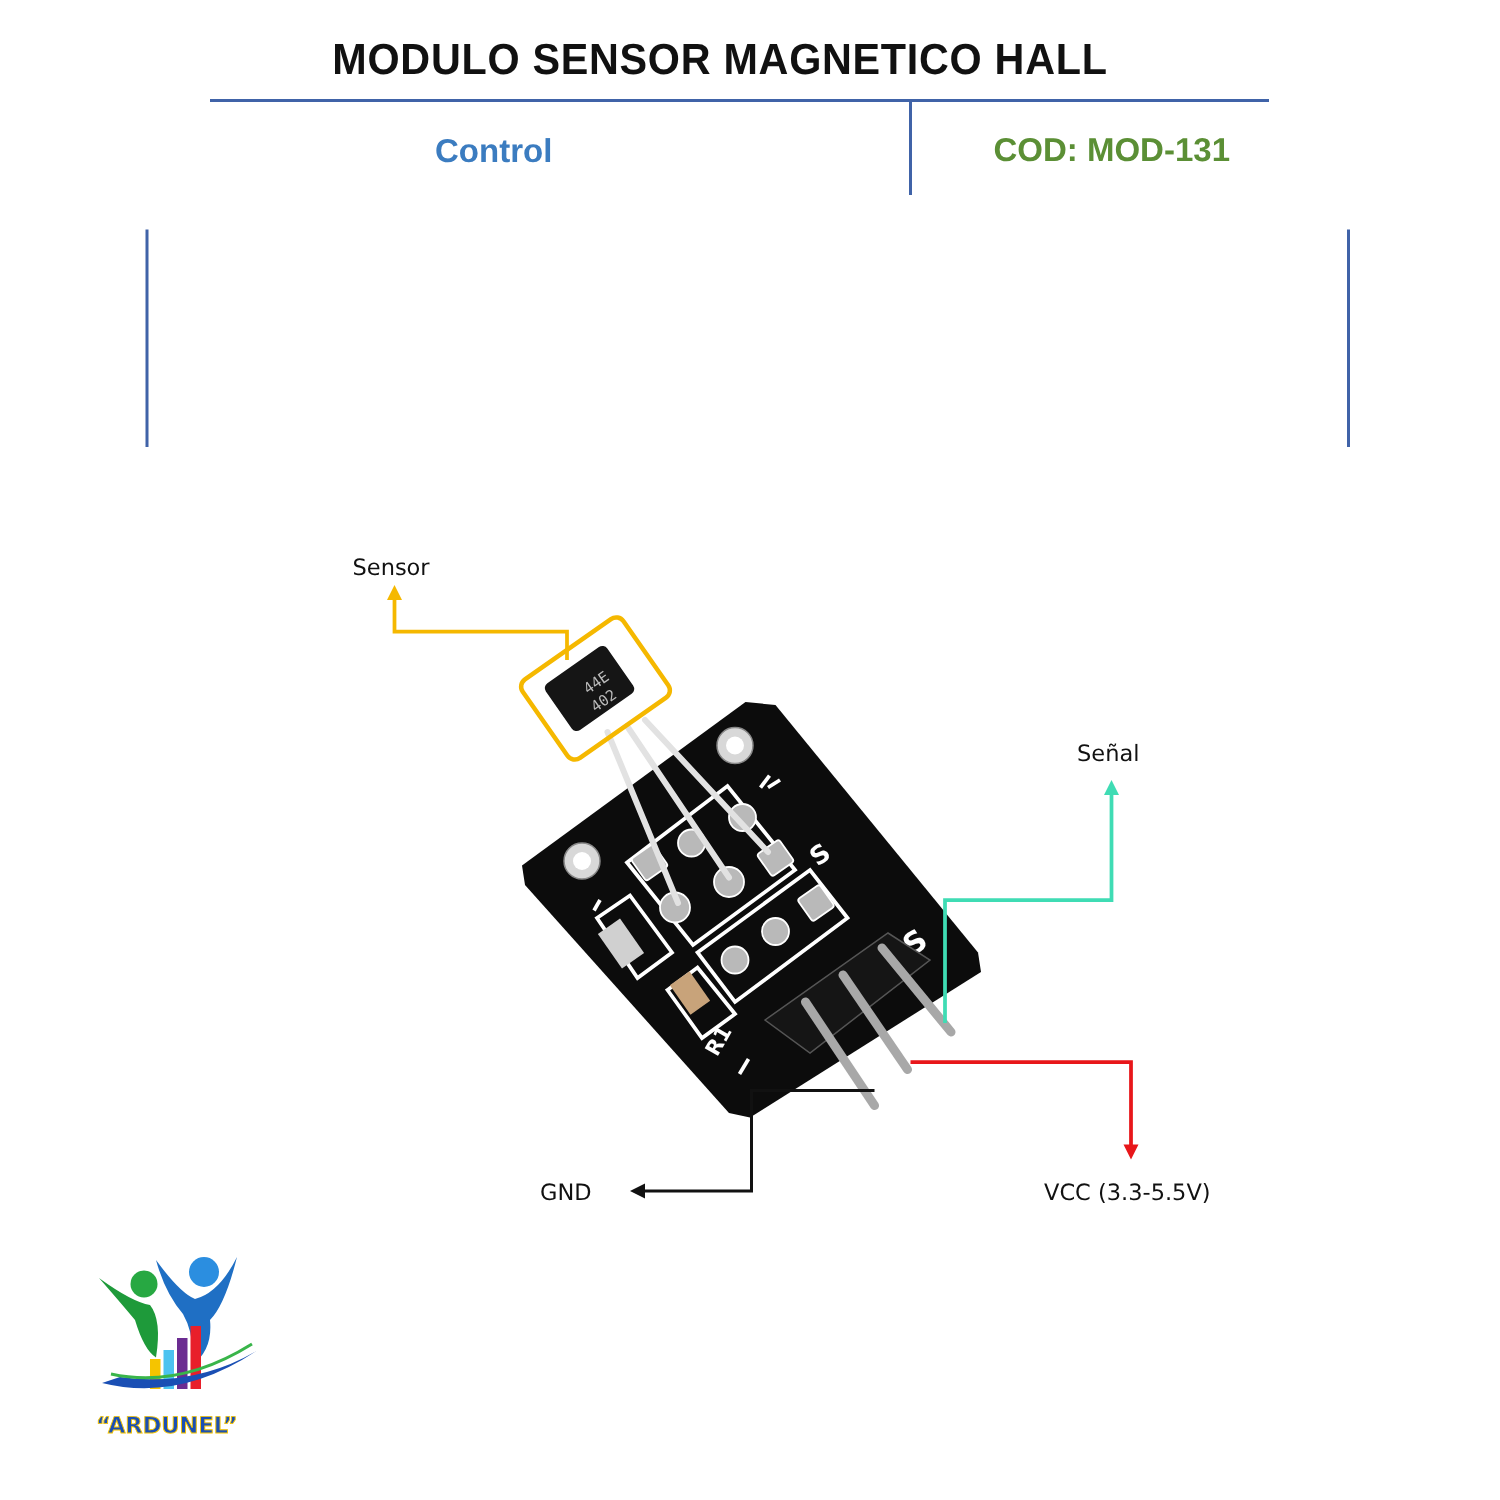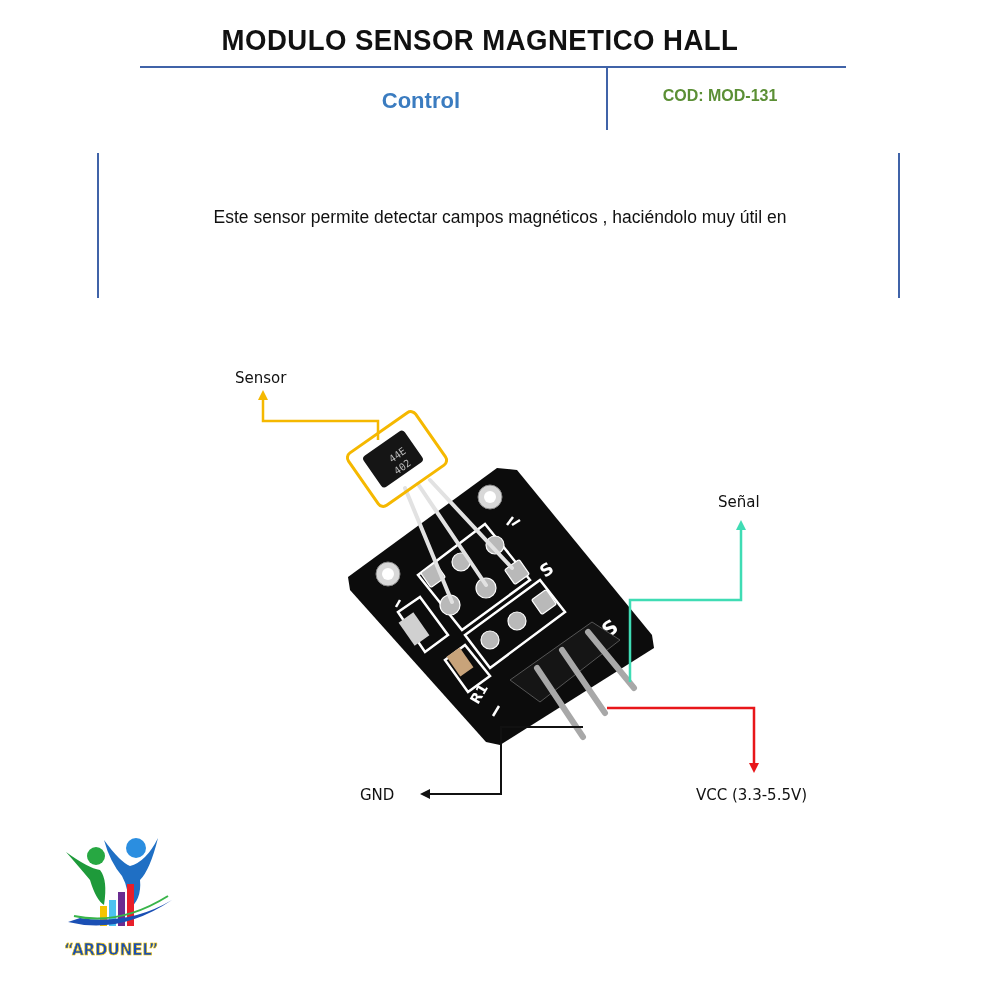--- a/index.html
+++ b/index.html
@@ -4,47 +4,46 @@
   <style>
     html, body { margin: 0; padding: 0; background: #ffffff; }
     body { width: 1000px; height: 1000px; position: relative; overflow: hidden;
            font-family: "DejaVu Sans", sans-serif; }
     .abs { position: absolute; }
     .title { left: 0; width: 960px; top: 24px; text-align: center;
              font-family: "Liberation Sans", sans-serif; font-weight: bold;
              font-size: 29px; color: #111; letter-spacing: 0.5px; transform: scaleX(0.95); }
     .hline { left: 140px; top: 66px; width: 706px; height: 2px; background: #4063a8; }
     .vline { left: 606px; top: 66px; width: 2px; height: 64px; background: #4063a8; }
-    .category { left: 290px; width: 170px; top: 88px; text-align: right;
+    .category { left: 290px; width: 170px; top: 88px; text-align: left;
                 font-family: "Liberation Sans", sans-serif; font-weight: bold;
                 font-size: 22px; color: #3b7cc0; }
-    .code { left: 620px; width: 200px; top: 87px; text-align: center;
+    .code { left: 620px; width: 200px; top: 87px; text-align: right;
             font-family: "Liberation Sans", sans-serif; font-weight: bold;
-            font-size: 16px; color: #5b8f35; }
+            font-size: 22px; color: #5b8f35; }
     .box-left { left: 97px; top: 153px; width: 2px; height: 145px; background: #4063a8; }
     .box-right { left: 898px; top: 153px; width: 2px; height: 145px; background: #4063a8; }
     .desc { left: 110px; width: 780px; top: 205px; text-align: center;
             font-family: "Liberation Sans", sans-serif; font-size: 17.5px;
             line-height: 24px; color: #111; }
     .label { font-family: "DejaVu Sans", sans-serif; font-size: 15px; color: #111; }
     svg { position: absolute; left: 0; top: 0; }
   </style>
 </head>
 <body>
 
 <div class="abs title">MODULO SENSOR MAGNETICO HALL</div>
 <div class="abs hline"></div>
 <div class="abs vline"></div>
 <div class="abs category">Control</div>
 <div class="abs code">COD: MOD-131</div>
 
 <div class="abs box-left"></div>
 <div class="abs box-right"></div>
 <div class="abs desc">
-  <div>Este sensor permite detectar campos magnéticos , haciéndolo muy útil en</div>
 </div>
 
 <svg width="1000" height="1000" viewBox="0 0 1000 1000">
 
   <g>
     <polygon points="348,577 497,468 517,470 652,635 654,648 500,745 486,742 350,590" fill="#0c0c0c"></polygon>
 
     <circle cx="490" cy="497" r="12" fill="#d8d8d8" stroke="#888" stroke-width="1"></circle>
     <circle cx="490" cy="497" r="6" fill="#fff"></circle>
     <circle cx="388" cy="574" r="12" fill="#d8d8d8" stroke="#888" stroke-width="1"></circle>

